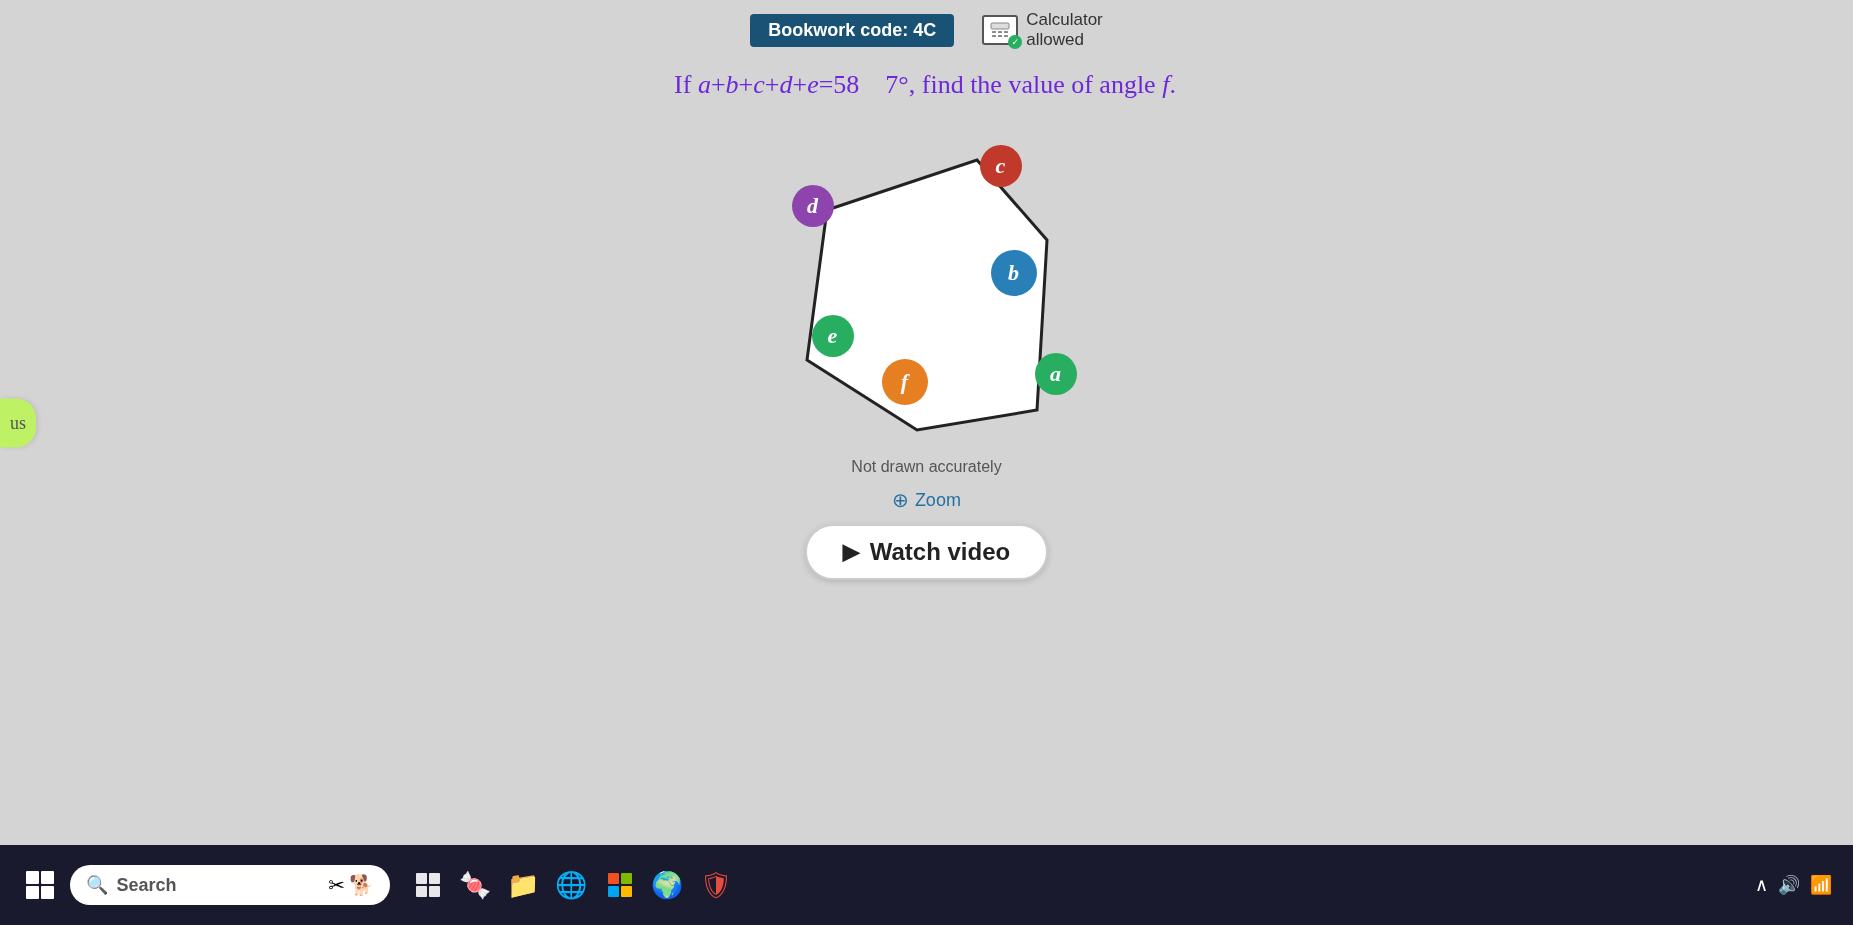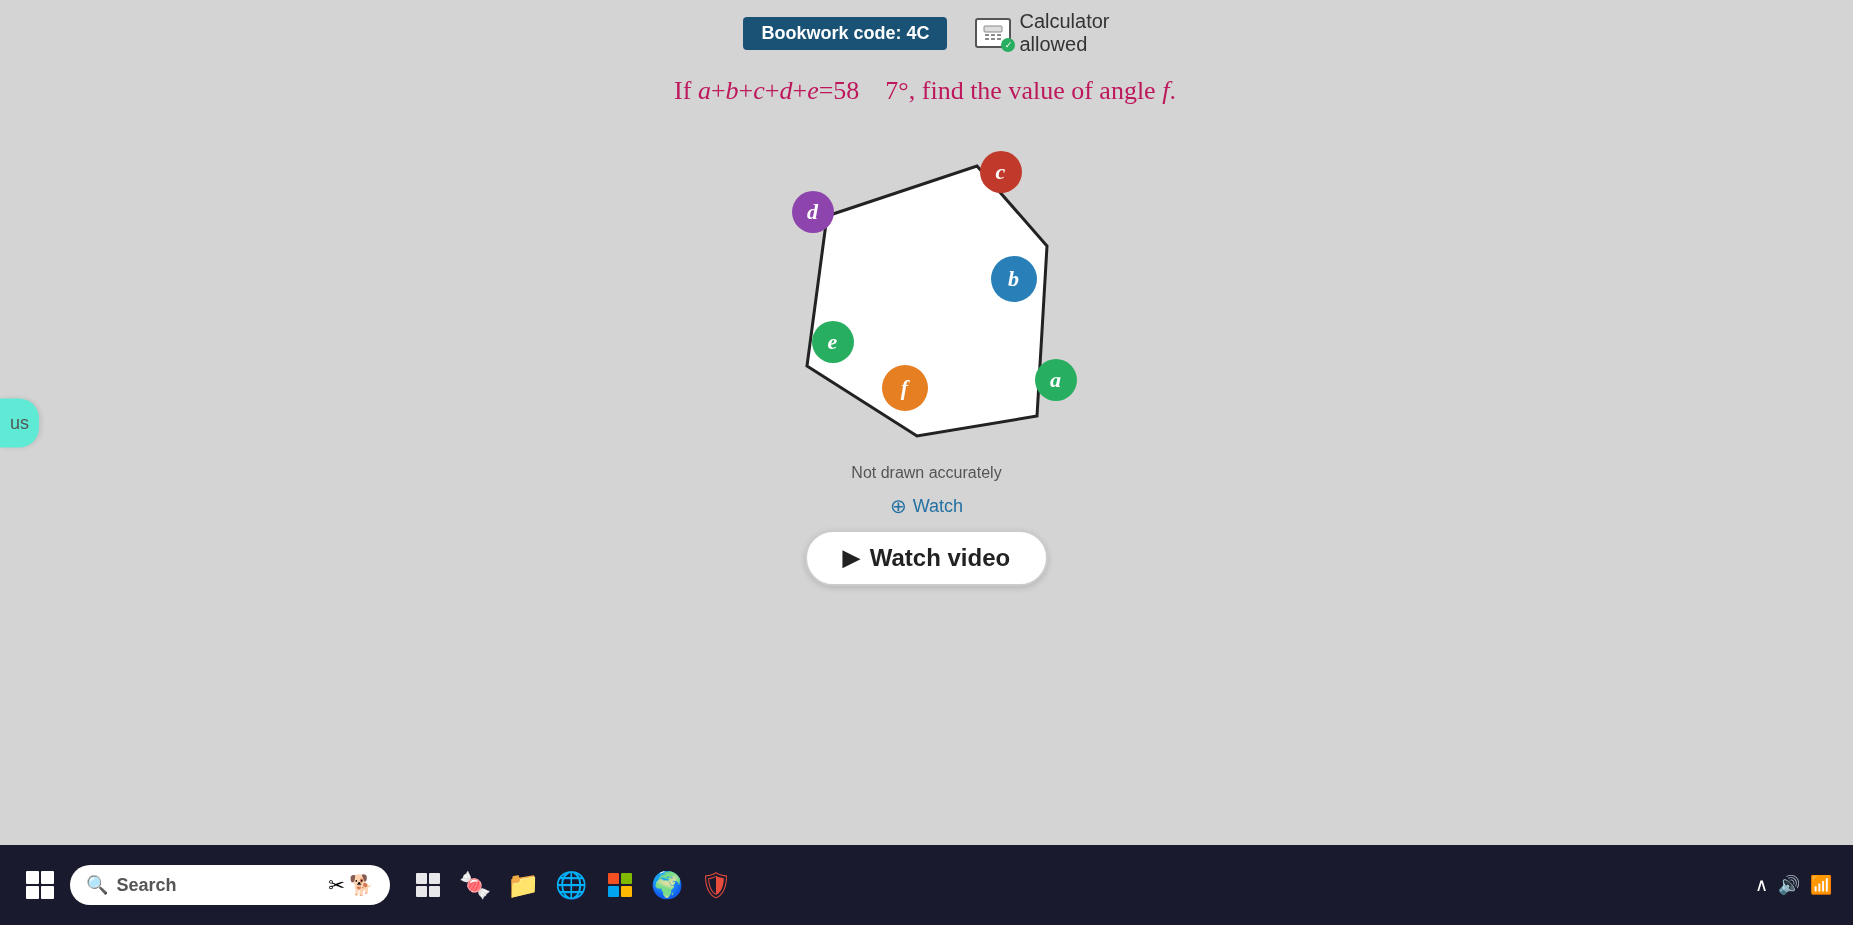--- a/index.html
+++ b/index.html
@@ -42,21 +42,21 @@
       border-radius: 4px;
       font-size: 18px;
       font-family: Arial, sans-serif;
       font-weight: bold;
     }
 
     .calculator-badge {
       display: flex;
       align-items: center;
       gap: 8px;
-      font-size: 20px;
+      font-size: 17px;
       color: #333;
       font-family: Arial, sans-serif;
     }
 
     .calc-icon {
       width: 36px;
       height: 30px;
       border: 2px solid #555;
       border-radius: 3px;
       display: flex;
@@ -79,21 +79,21 @@
       height: 14px;
       font-size: 9px;
       display: flex;
       align-items: center;
       justify-content: center;
       line-height: 14px;
     }
 
     .question-text {
       font-size: 26px;
-      color: #be185d;
+      color: #6d28d9;
       margin: 10px 3px 20px 0;
       font-family: 'Times New Roman', serif;
       text-align: center;
     }
 
     .polygon-container {
       position: relative;
       width: 380px;
       height: 320px;
       margin: 10px auto 0 auto;
@@ -193,26 +193,26 @@
     .video-icon {
       color: #222;
       font-size: 22px;
     }
 
     .left-tab {
       position: absolute;
       left: 0;
       top: 50%;
       transform: translateY(-50%);
-      background: #5eead4;
+      background: #bef264;
       border-radius: 0 20px 20px 0;
       padding: 14px 10px;
       font-size: 18px;
       color: #555;
-      font-family: Liberation Sans, sans-serif;
+      font-family: Liberation Serif, serif;
       box-shadow: 2px 0 5px rgba(0,0,0,0.1);
     }
 
     
     .taskbar {
       position: absolute;
       bottom: 0;
       left: 0;
       right: 0;
       height: 80px;
@@ -364,21 +364,21 @@
       <div class="angle-label label-a">
         <em>a</em>
       </div>
     </div>
   </div>
 
   <div class="not-drawn">Not drawn accurately</div>
 
   <div class="zoom-button">
     <span class="zoom-icon">⊕</span>
-    <span>Watch</span>
+    <span>Zoom</span>
   </div>
 
   <button class="watch-video-btn">
     <span class="video-icon">▶</span>
     <span>Watch video</span>
   </button>
 
   <div class="left-tab">
     <span>us</span>
   </div>

